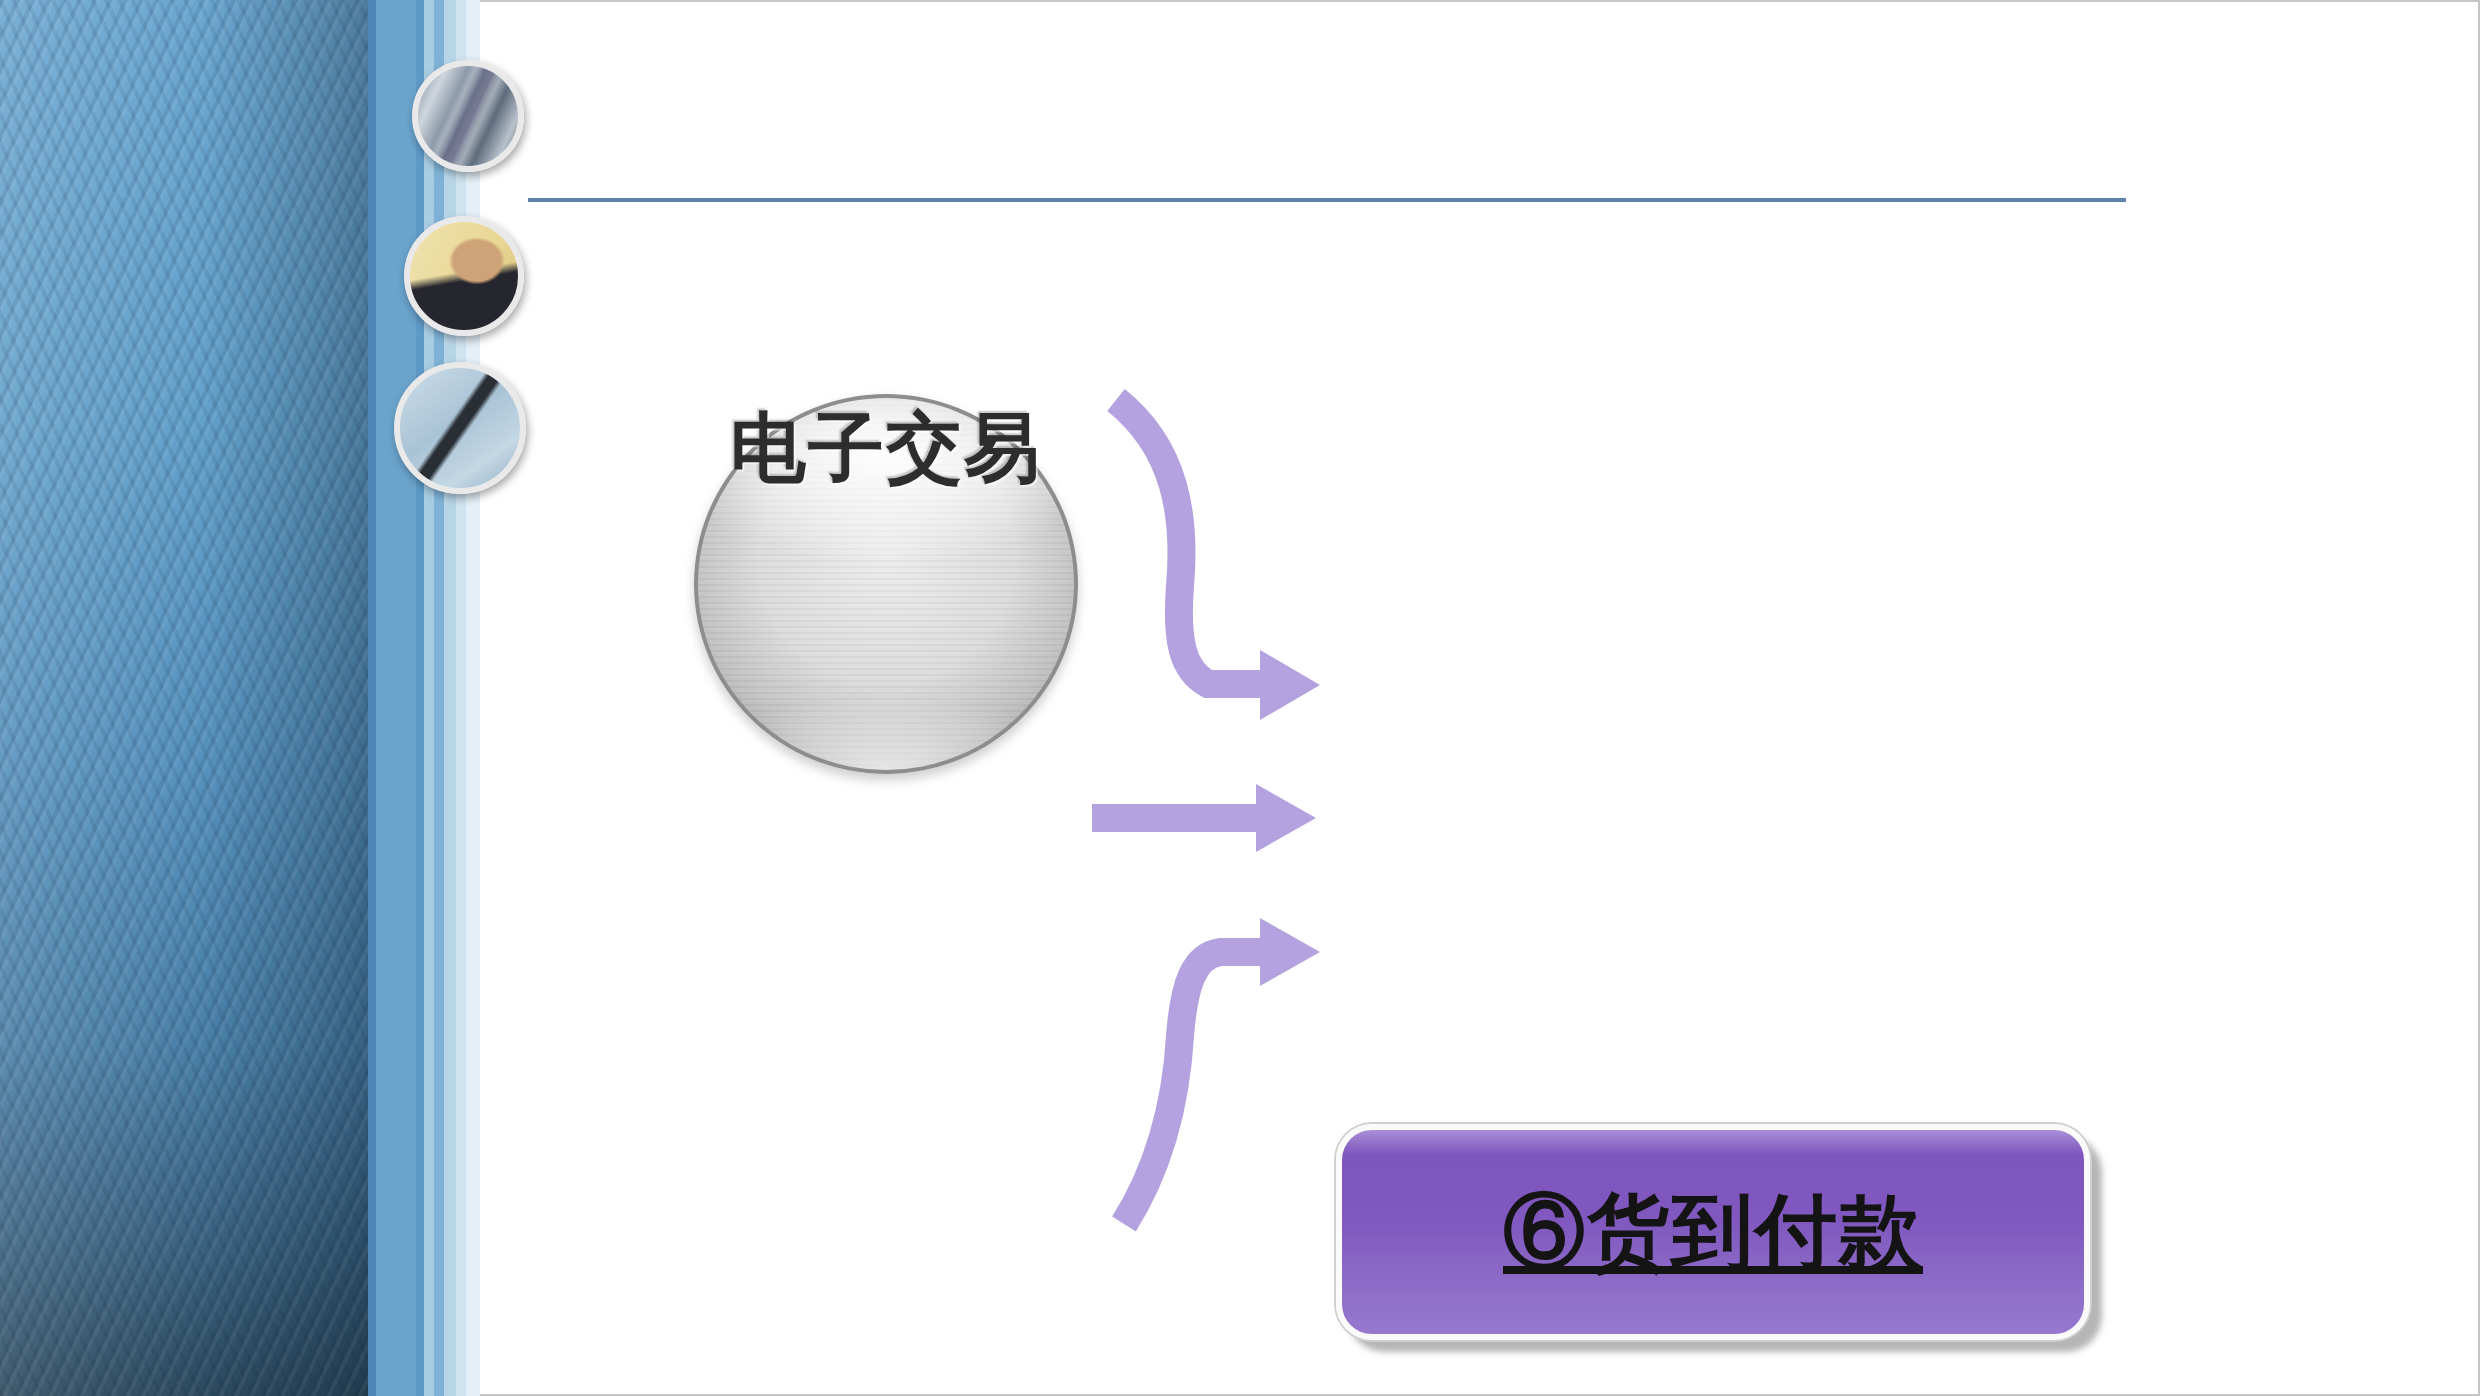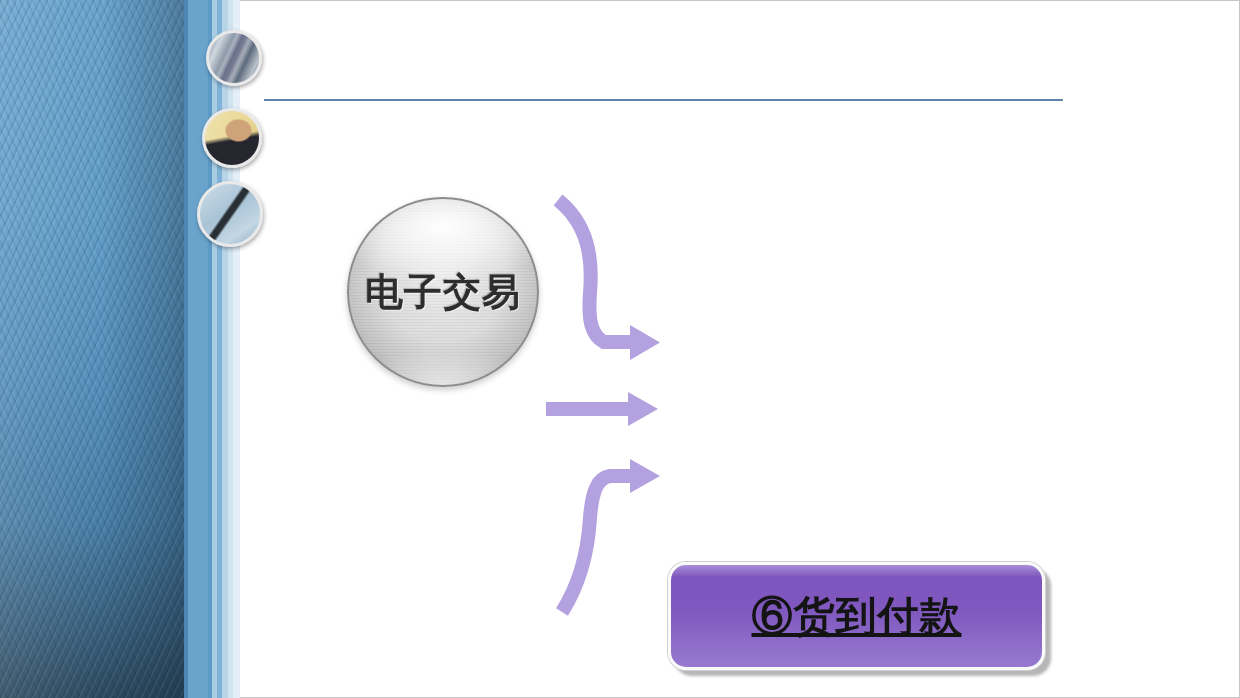--- a/index.html
+++ b/index.html
@@ -63,21 +63,21 @@
   
   .sphere{
     position:absolute;width:192px;height:190px;border-radius:50%;
     box-sizing:border-box;border:2px solid #8d8d8d;
     background:
       radial-gradient(ellipse 60% 30% at 50% 15%, rgba(255,255,255,0.98) 0%, rgba(255,255,255,0.5) 55%, rgba(255,255,255,0) 100%),
       radial-gradient(ellipse 75% 28% at 50% 100%, rgba(246,246,246,0.75) 0%, rgba(246,246,246,0) 70%),
       repeating-linear-gradient(180deg, rgba(0,0,0,0.035) 0 1px, rgba(255,255,255,0.03) 1px 3px),
       radial-gradient(circle at 50% 42%, #ececec 0%, #dcdcdc 45%, #c2c2c2 68%, #a3a3a3 86%, #8b8b8b 97%, #808080 100%);
     box-shadow:0 3px 6px rgba(0,0,0,0.2);
-    display:flex;align-items:center;justify-content:center;
+    display:flex;align-items:flex-start;justify-content:center;
   }
   .sphere.s1{left:347px;top:197px;}
   .sphere.s2{left:353px;top:434px;}
   .sphere .label{
     font-family:"Liberation Serif",serif;
     font-size:38px;font-weight:bold;color:#2d2d2d;letter-spacing:1px;
     text-shadow:1px 1px 0 rgba(255,255,255,0.55), -1px -1px 1px rgba(0,0,0,0.22);
     white-space:nowrap;
   }
   

